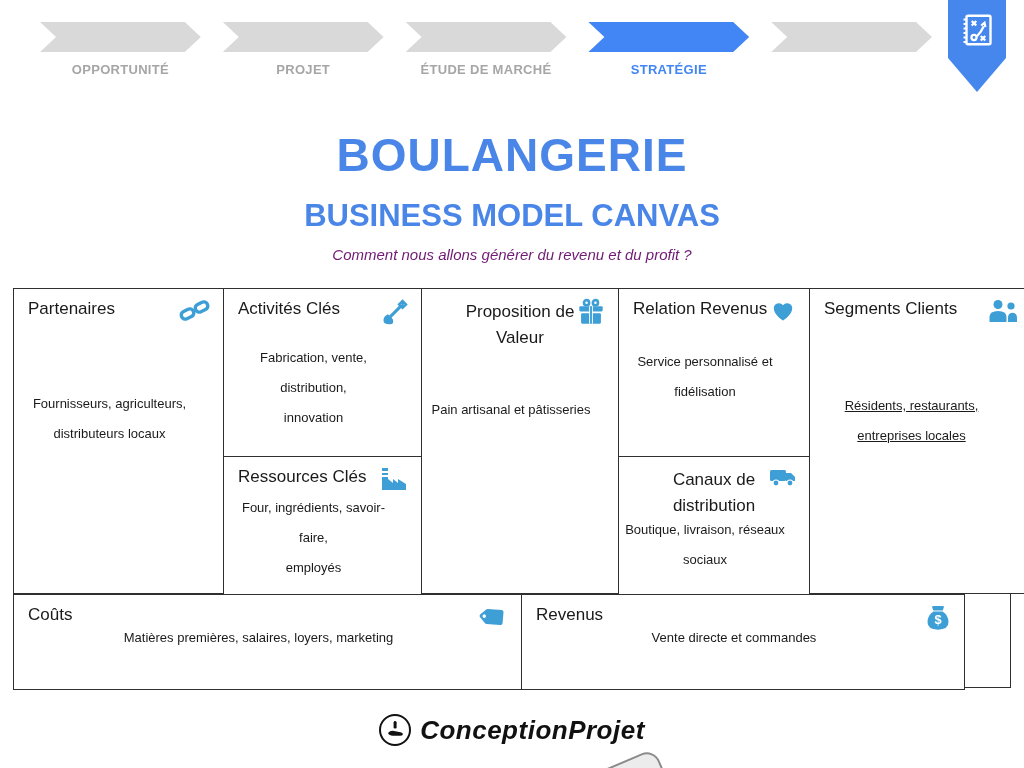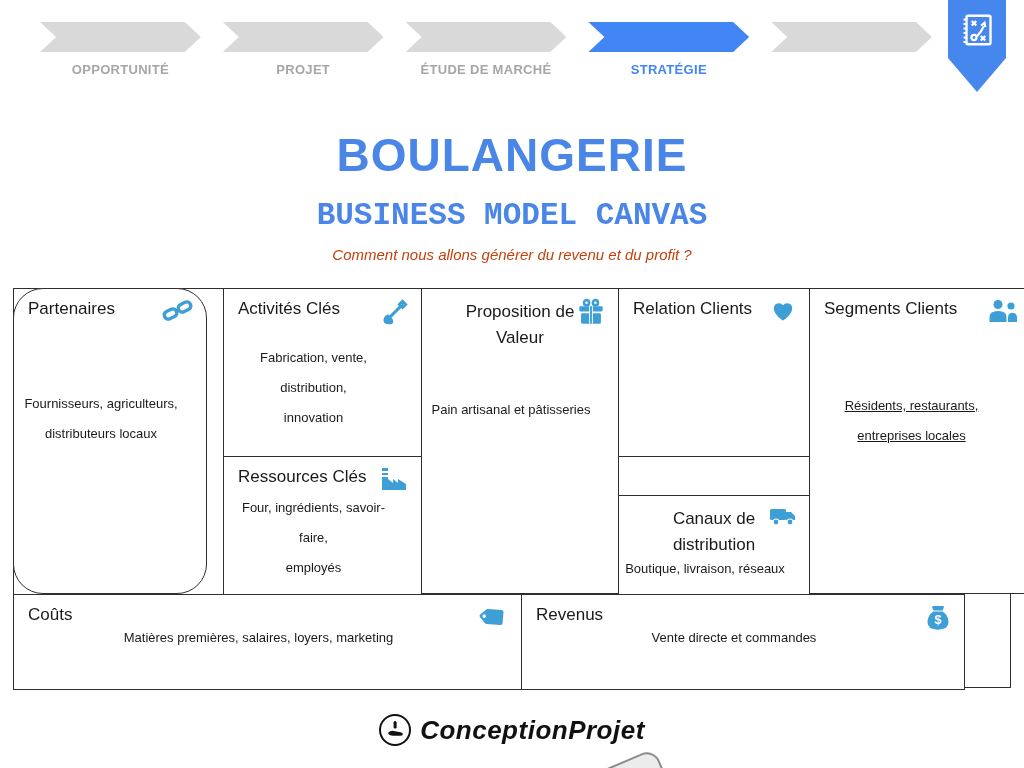--- a/index.html
+++ b/index.html
@@ -27,39 +27,39 @@
 
   
   .bookmark{position:absolute;left:948px;top:0;width:58px;height:92px;background:#4687ee;
     clip-path:polygon(0 0,100% 0,100% 63%,50% 100%,0 63%);display:flex;justify-content:center;}
   .bookmark svg{margin-top:12px;}
 
   
   .main-title{position:absolute;left:0;top:128px;width:1024px;text-align:center;
     font-size:46px;font-weight:700;color:var(--accent);letter-spacing:1px;}
   .sub-title{position:absolute;left:0;top:198px;width:1024px;text-align:center;
-    font-size:31px;font-weight:700;color:var(--accent);font-family:Liberation Mono, monospace;}
+    font-size:31px;font-weight:700;color:var(--accent);}
   .question{position:absolute;left:0;top:246px;width:1024px;text-align:center;
-    font-size:15px;font-style:italic;color:#c2410c;}
+    font-size:15px;font-style:italic;color:#701a75;}
 
   
   .canvas{position:absolute;left:13px;top:288px;width:998px;height:400px;
     border:1px solid var(--line);}
   .cell{position:absolute;border:1px solid var(--line);background:#fff;}
   .cell-head{position:relative;padding:10px 14px 0 14px;font-size:17px;}
   .cell-head.centered{text-align:center;padding:10px 26px 0 26px;white-space:pre-line;line-height:1.5;}
   .cell-icon{position:absolute;top:9px;right:12px;}
   .cell-body{position:absolute;left:6px;right:24px;text-align:center;font-size:13px;
     line-height:2.3;white-space:pre-line;}
-  .c-partenaires{left:-1px;top:-1px;width:194px;height:306px;border-radius:30px;}
+  .c-partenaires{left:-1px;top:-1px;width:211px;height:306px;}
   .c-activites  {left:209px;top:-1px;width:199px;height:169px;}
   .c-ressources {left:209px;top:167px;width:199px;height:139px;}
   .c-proposition{left:407px;top:-1px;width:198px;height:306px;}
   .c-relation   {left:604px;top:-1px;width:192px;height:169px;}
-  .c-canaux     {left:604px;top:167px;width:192px;height:139px;margin-top:39px;}
+  .c-canaux     {left:604px;top:167px;width:192px;height:139px;}
   .c-segments   {left:795px;top:-1px;width:223px;height:306px;}
   .c-couts      {left:-1px;top:305px;width:509px;height:96px;}
   .c-revenus    {left:507px;top:305px;width:444px;height:96px;}
   .c-partenaires .cell-body{top:100px;}
   .c-activites   .cell-body{top:54px;}
   .c-ressources  .cell-body{top:36px;}
   .c-proposition .cell-body{top:106px;}
   .c-relation    .cell-body{top:58px;}
   .c-canaux      .cell-body{top:58px;}
   .c-segments    .cell-body{top:102px;text-decoration:underline;}
@@ -181,24 +181,26 @@
         <rect x="11.2" y="7" width="1.6" height="15" fill="#3d9fd6"></rect>
         <g fill="none" stroke="#3d9fd6" stroke-width="2.2">
           <circle cx="8.2" cy="4" r="2.2"></circle>
             <circle cx="15.8" cy="4" r="2.2"></circle>
         </g>
       </svg>
       <div class="cell-body">Pain artisanal et pâtisseries</div>
     </div>
 
     <div class="cell c-relation">
-      <div class="cell-head">Relation Clients</div>
+      <div class="cell-head">Relation Revenus</div>
       <svg class="cell-icon" width="28" height="26" viewBox="0 0 24 24">
         <path d="M12 21 C12 21 3.5 15.5 3.5 9.8 A4.8 4.8 0 0 1 12 6.6 A4.8 4.8 0 0 1 20.5 9.8 C20.5 15.5 12 21 12 21 z" fill="#3d9fd6"></path>
       </svg>
+      <div class="cell-body">Service personnalisé et
+fidélisation</div>
     </div>
 
     <div class="cell c-canaux">
       <div class="cell-head centered">Canaux de
 distribution</div>
       <svg class="cell-icon" width="28" height="22" viewBox="0 0 28 22">
         <rect x="1" y="4" width="16" height="11" rx="1.5" fill="#3d9fd6"></rect>
         <path d="M17 7 h5 l4 4 v4 h-9 z" fill="#3d9fd6"></path>
         <circle cx="7" cy="17" r="3" fill="#3d9fd6" stroke="#fff" stroke-width="1.2"></circle>
         <circle cx="21" cy="17" r="3" fill="#3d9fd6" stroke="#fff" stroke-width="1.2"></circle>

